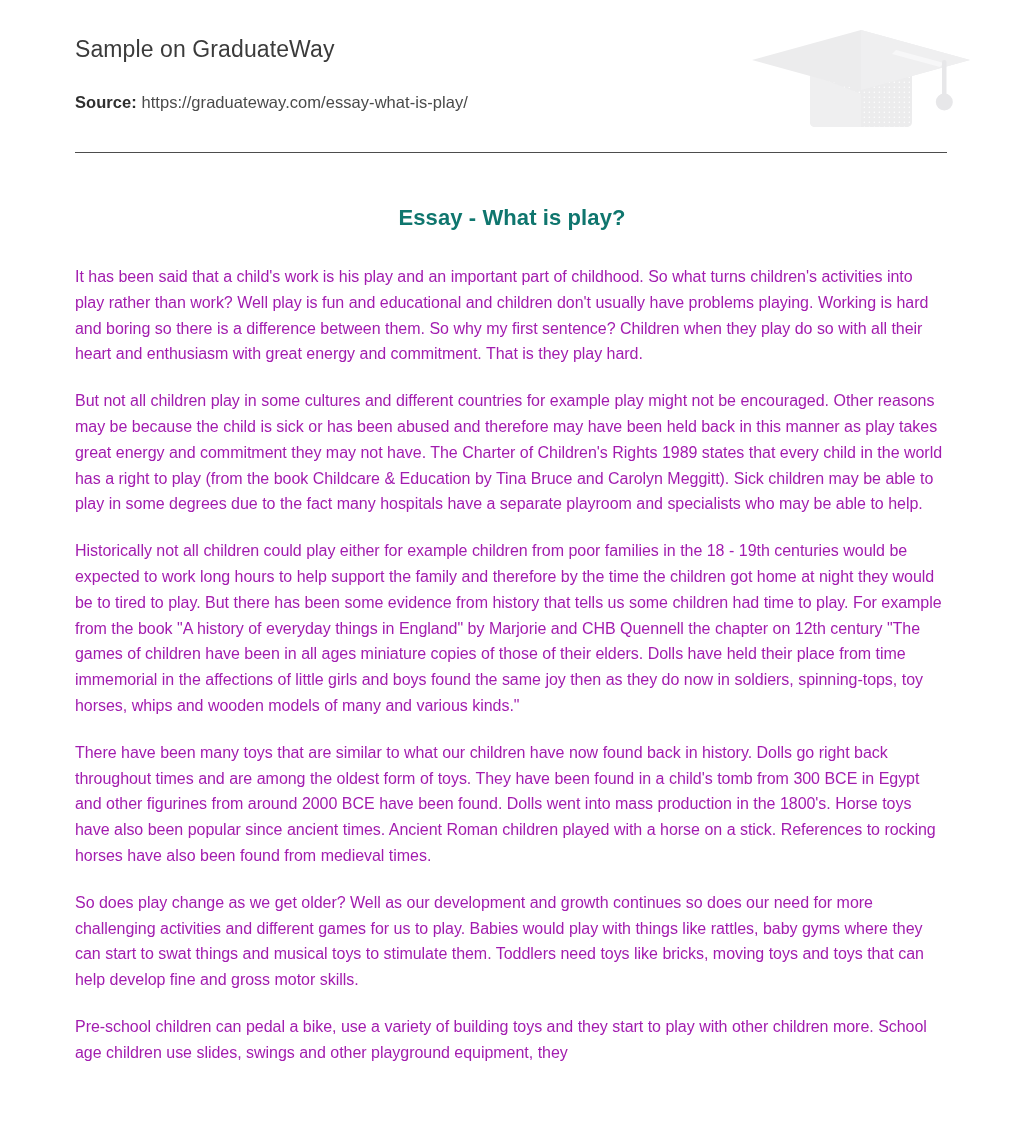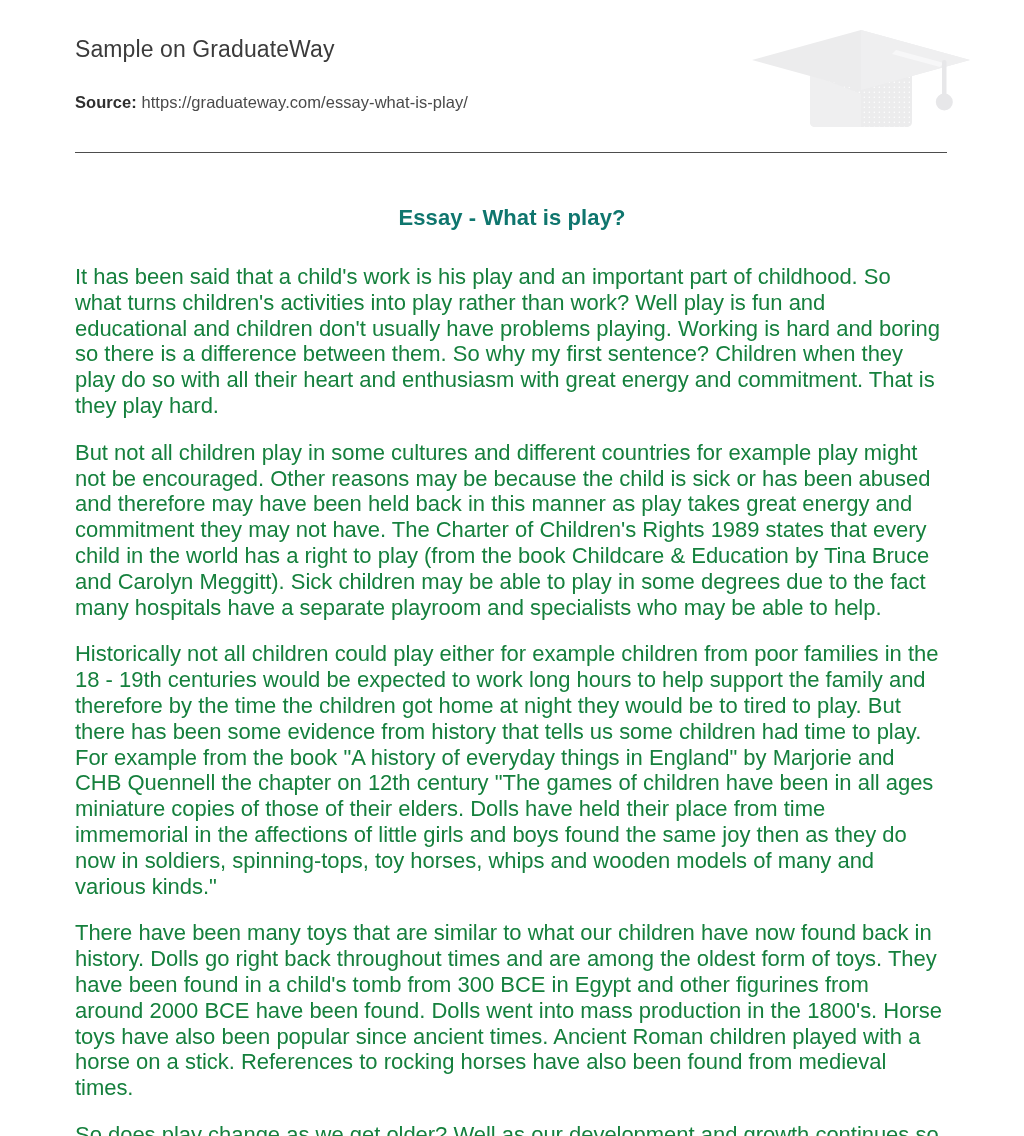--- a/index.html
+++ b/index.html
@@ -104,23 +104,23 @@
   
   .body-text {
     position: absolute;
     left: 75px;
     top: 264px;
     width: 876px;
   }
 
   .para {
     margin: 0 8px 21px 0;
-    font-size: 22px;
+    font-size: 16px;
     line-height: 25.8px;
-    color: #15803d;
+    color: #a21caf;
     text-align: left;
     letter-spacing: -0.04px;
     word-spacing: 0.1px;
   }
   .para:last-child {
     margin-bottom: 0;
   }
 </style>
 </head>
 <body>
@@ -165,15 +165,16 @@
   <div class="divider"></div>
 
   <div class="doc-title">Essay - What is play?</div>
 
   <div class="body-text">
     <p class="para">It has been said that a child's work is his play and an important part of childhood. So what turns children's activities into play rather than work? Well play is fun and educational and children don't usually have problems playing. Working is hard and boring so there is a difference between them. So why my first sentence? Children when they play do so with all their heart and enthusiasm with great energy and commitment. That is they play hard.</p>
     <p class="para">But not all children play in some cultures and different countries for example play might not be encouraged. Other reasons may be because the child is sick or has been abused and therefore may have been held back in this manner as play takes great energy and commitment they may not have. The Charter of Children's Rights 1989 states that every child in the world has a right to play (from the book Childcare &amp; Education by Tina Bruce and Carolyn Meggitt). Sick children may be able to play in some degrees due to the fact many hospitals have a separate playroom and specialists who may be able to help.</p>
     <p class="para">Historically not all children could play either for example children from poor families in the 18 - 19th centuries would be expected to work long hours to help support the family and therefore by the time the children got home at night they would be to tired to play. But there has been some evidence from history that tells us some children had time to play. For example from the book "A history of everyday things in England" by Marjorie and CHB Quennell the chapter on 12th century "The games of children have been in all ages miniature copies of those of their elders. Dolls have held their place from time immemorial in the affections of little girls and boys found the same joy then as they do now in soldiers, spinning-tops, toy horses, whips and wooden models of many and various kinds."</p>
     <p class="para">There have been many toys that are similar to what our children have now found back in history. Dolls go right back throughout times and are among the oldest form of toys. They have been found in a child's tomb from 300 BCE in Egypt and other figurines from around 2000 BCE have been found. Dolls went into mass production in the 1800's. Horse toys have also been popular since ancient times. Ancient Roman children played with a horse on a stick. References to rocking horses have also been found from medieval times.</p>
     <p class="para">So does play change as we get older? Well as our development and growth continues so does our need for more challenging activities and different games for us to play. Babies would play with things like rattles, baby gyms where they can start to swat things and musical toys to stimulate them. Toddlers need toys like bricks, moving toys and toys that can help develop fine and gross motor skills.</p>
+    <p class="para">Pre-school children can pedal a bike, use a variety of building toys and they start to play with other children more. School age children use slides, swings and other playground equipment, they</p>
   </div>
 
 </div>
 
 </body></html>

